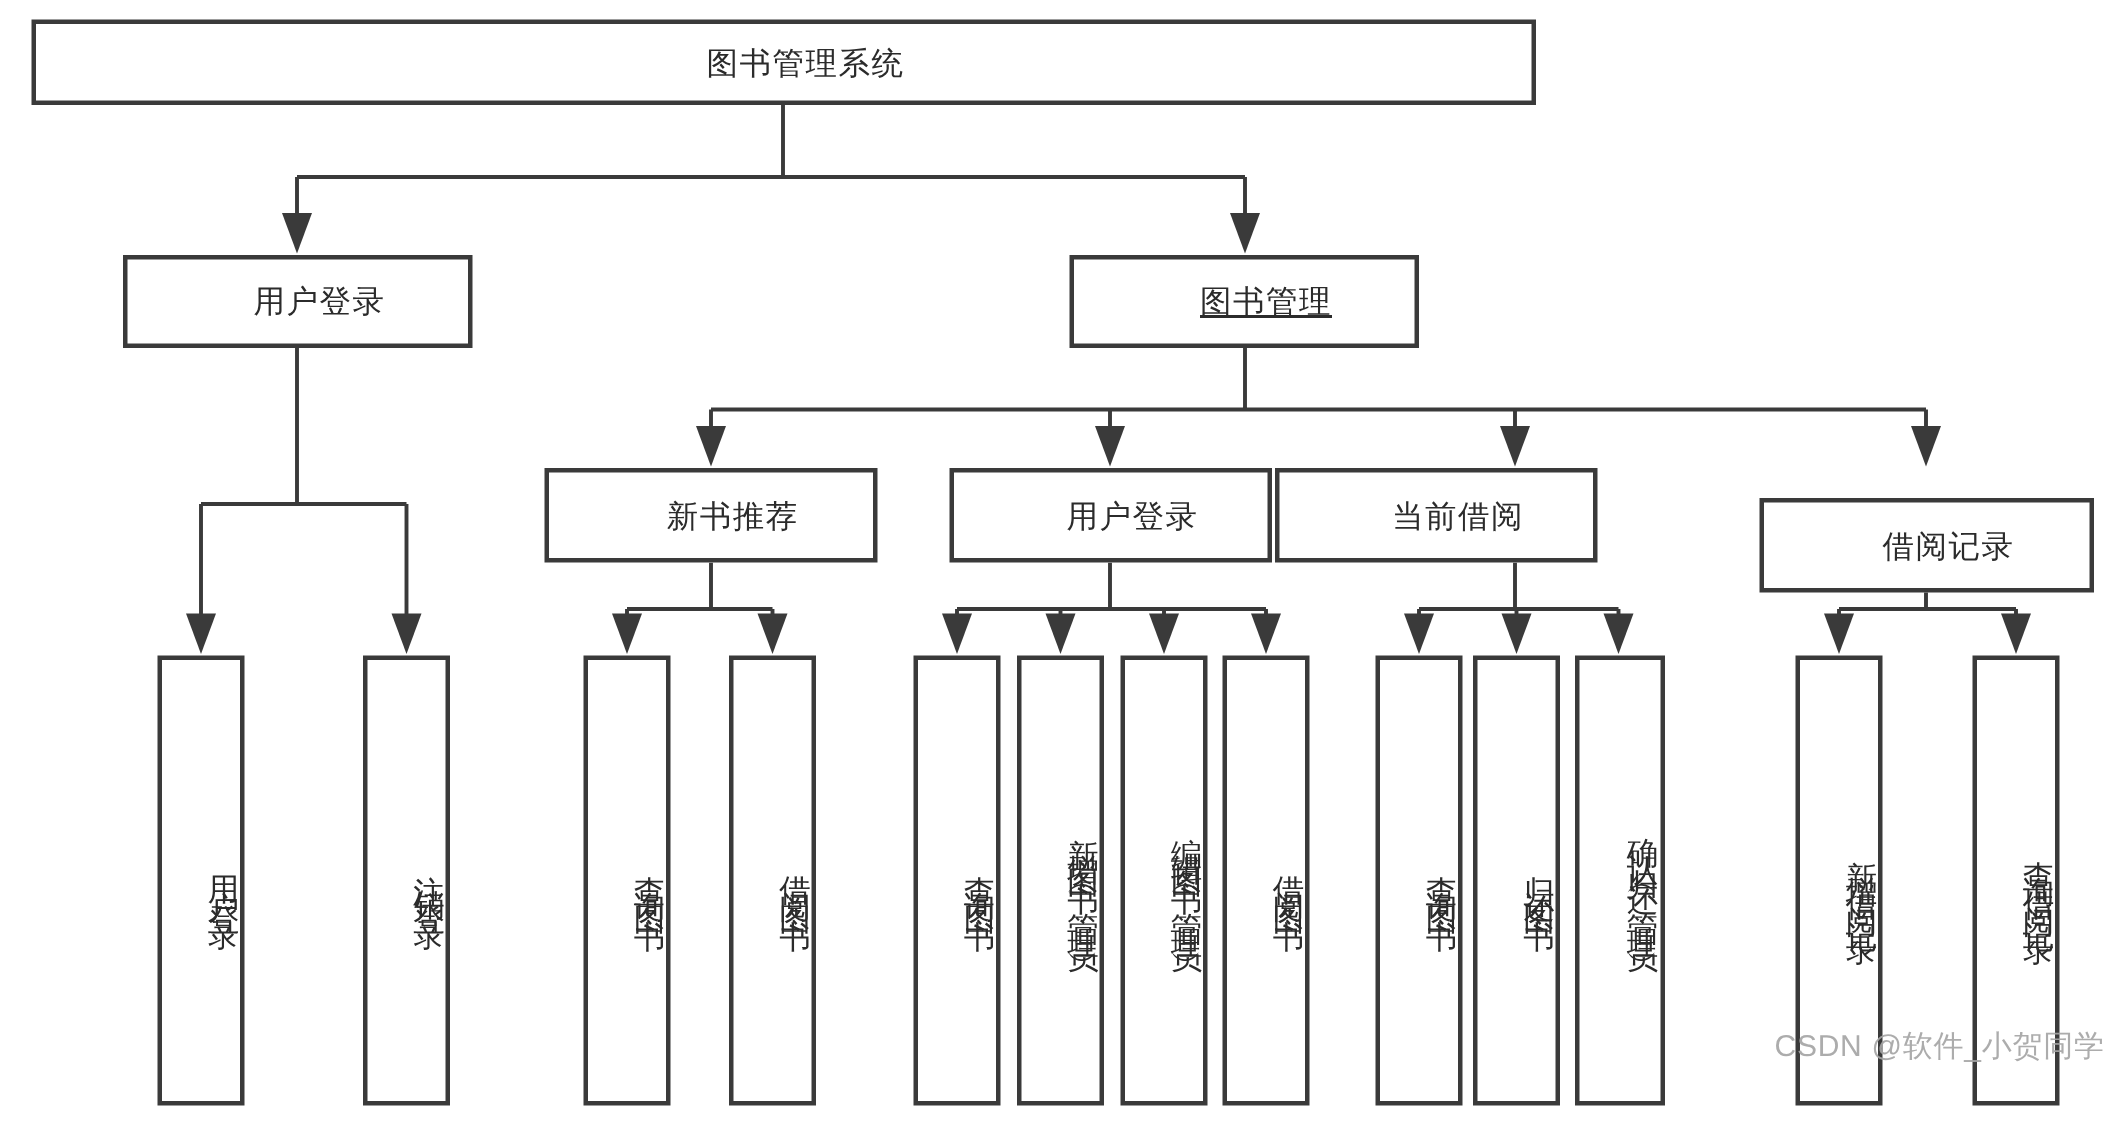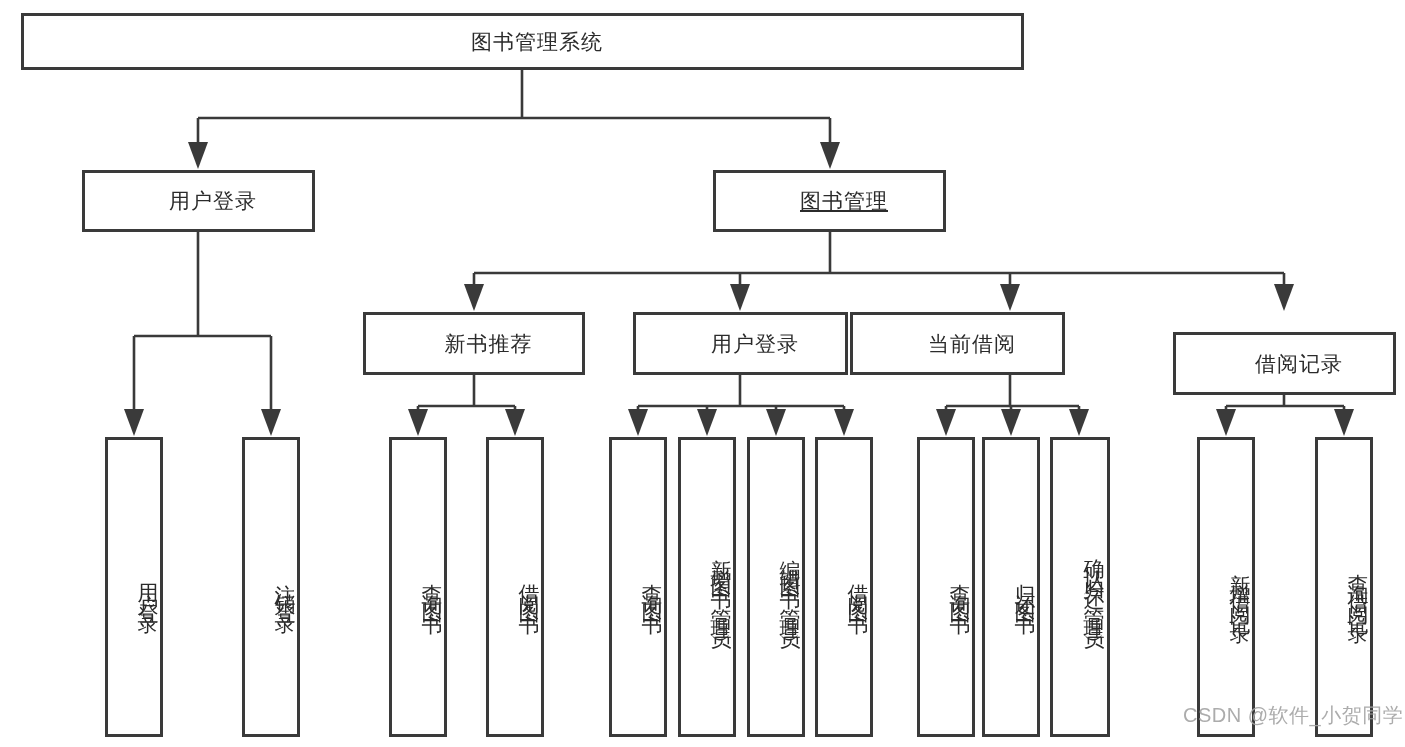--- a/index.html
+++ b/index.html
@@ -45,21 +45,21 @@
   #l3-current {left:850px; top:312px; width:215px;  height:63px;}
   #l3-records {left:1173px;top:332px; width:223px;  height:63px;}
   .vbox{top:437px;height:300px;width:58px;}
   #leaf-a1{left:105px;} #leaf-a2{left:242px;}
   #leaf-b1{left:389px;} #leaf-b2{left:486px;}
   #leaf-c1{left:609px;} #leaf-c2{left:678px;} #leaf-c3{left:747px;} #leaf-c4{left:815px;}
   #leaf-d1{left:917px;} #leaf-d2{left:982px;} #leaf-d3{left:1050px;width:60px;}
   #leaf-e1{left:1197px;} #leaf-e2{left:1315px;}
   #watermark{
     position:absolute;
-    left:1183px; top:702px;
+    left:1183px; top:684px;
     z-index:3;
     font-size:20px;
     color:rgba(165,165,165,0.92);
     white-space:nowrap;
     letter-spacing:0.5px;
   }
 </style>
 </head>
 <body>
 

